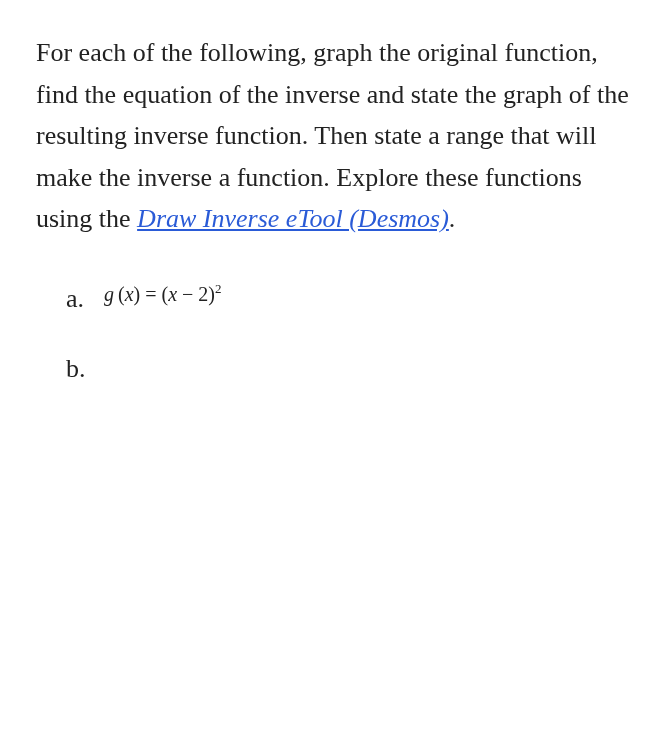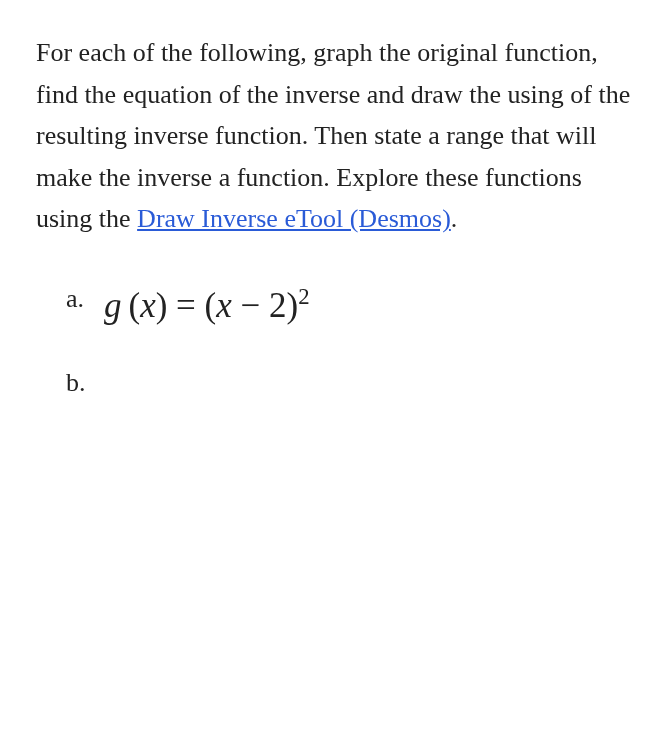--- a/index.html
+++ b/index.html
@@ -12,47 +12,48 @@
     width: 669px;
     box-sizing: border-box;
     background: #fff;
   }
   .intro {
     margin-bottom: 38px;
   }
   a.link {
     color: #2a5bd7;
     text-decoration: underline;
+    font-style: italic;
   }
   .problems {
     padding-left: 30px;
   }
   .prob {
     display: flex;
     align-items: flex-start;
     margin-bottom: 28px;
     font-family: 'Times New Roman', Georgia, serif;
   }
   .label {
     width: 38px;
     flex-shrink: 0;
     font-size: 26px;
   }
   .eq {
-    font-size: 35px;
+    font-size: 20px;
     white-space: nowrap;
   }
   .italic { font-style: italic; }
   sup { font-size: 0.65em; vertical-align: super; line-height: 0; }
 </style>
 </head>
 <body>
 
 <div class="intro">
-  <span>For each of the following, graph the original function, find the equation of the inverse and draw the using of the resulting inverse function. Then state a range that will make the inverse a function.  Explore these functions using the </span><a href="#" class="link">Draw Inverse eTool (Desmos)</a><span>.</span>
+  <span>For each of the following, graph the original function, find the equation of the inverse and state the graph of the resulting inverse function. Then state a range that will make the inverse a function.  Explore these functions using the </span><a href="#" class="link">Draw Inverse eTool (Desmos)</a><span>.</span>
 </div>
 
 <div class="problems">
 
   <div class="prob">
     <span class="label">a.</span>
     <span class="eq">
       <span class="italic">g</span> (<span class="italic">x</span>) = (<span class="italic">x</span> − 2)<sup>2</sup>
     </span>
   </div>

